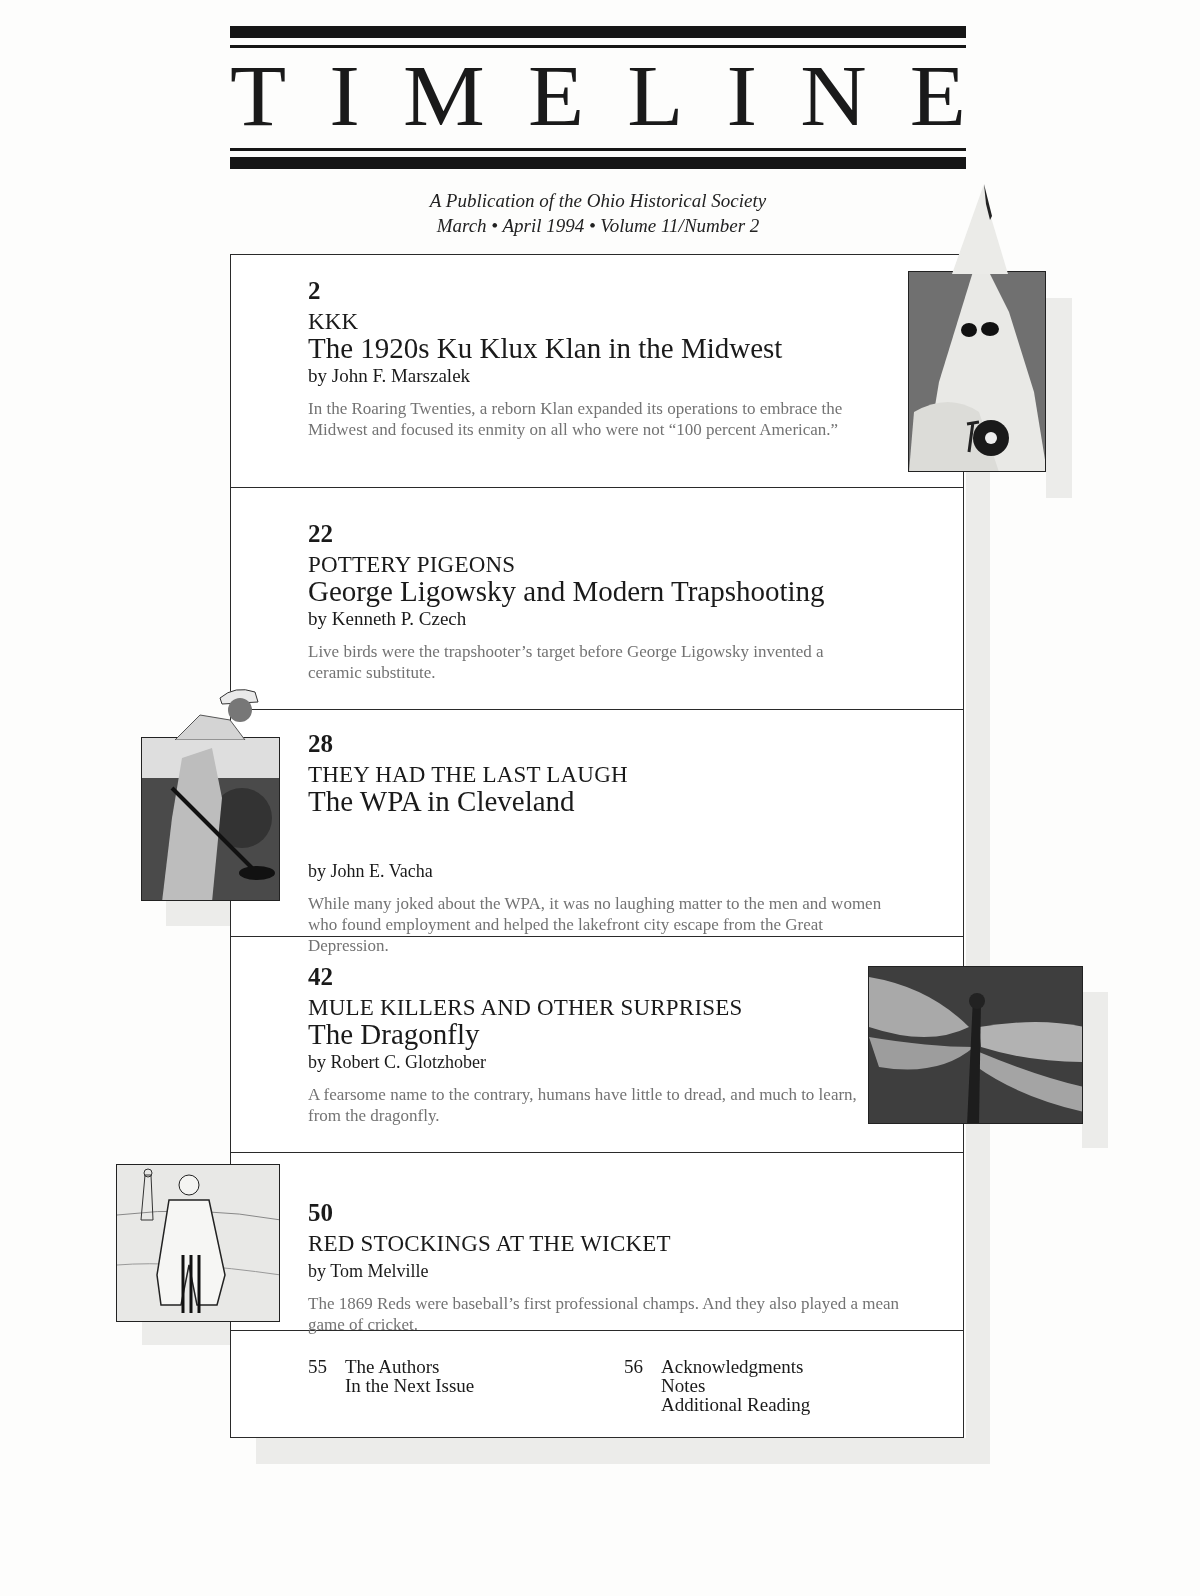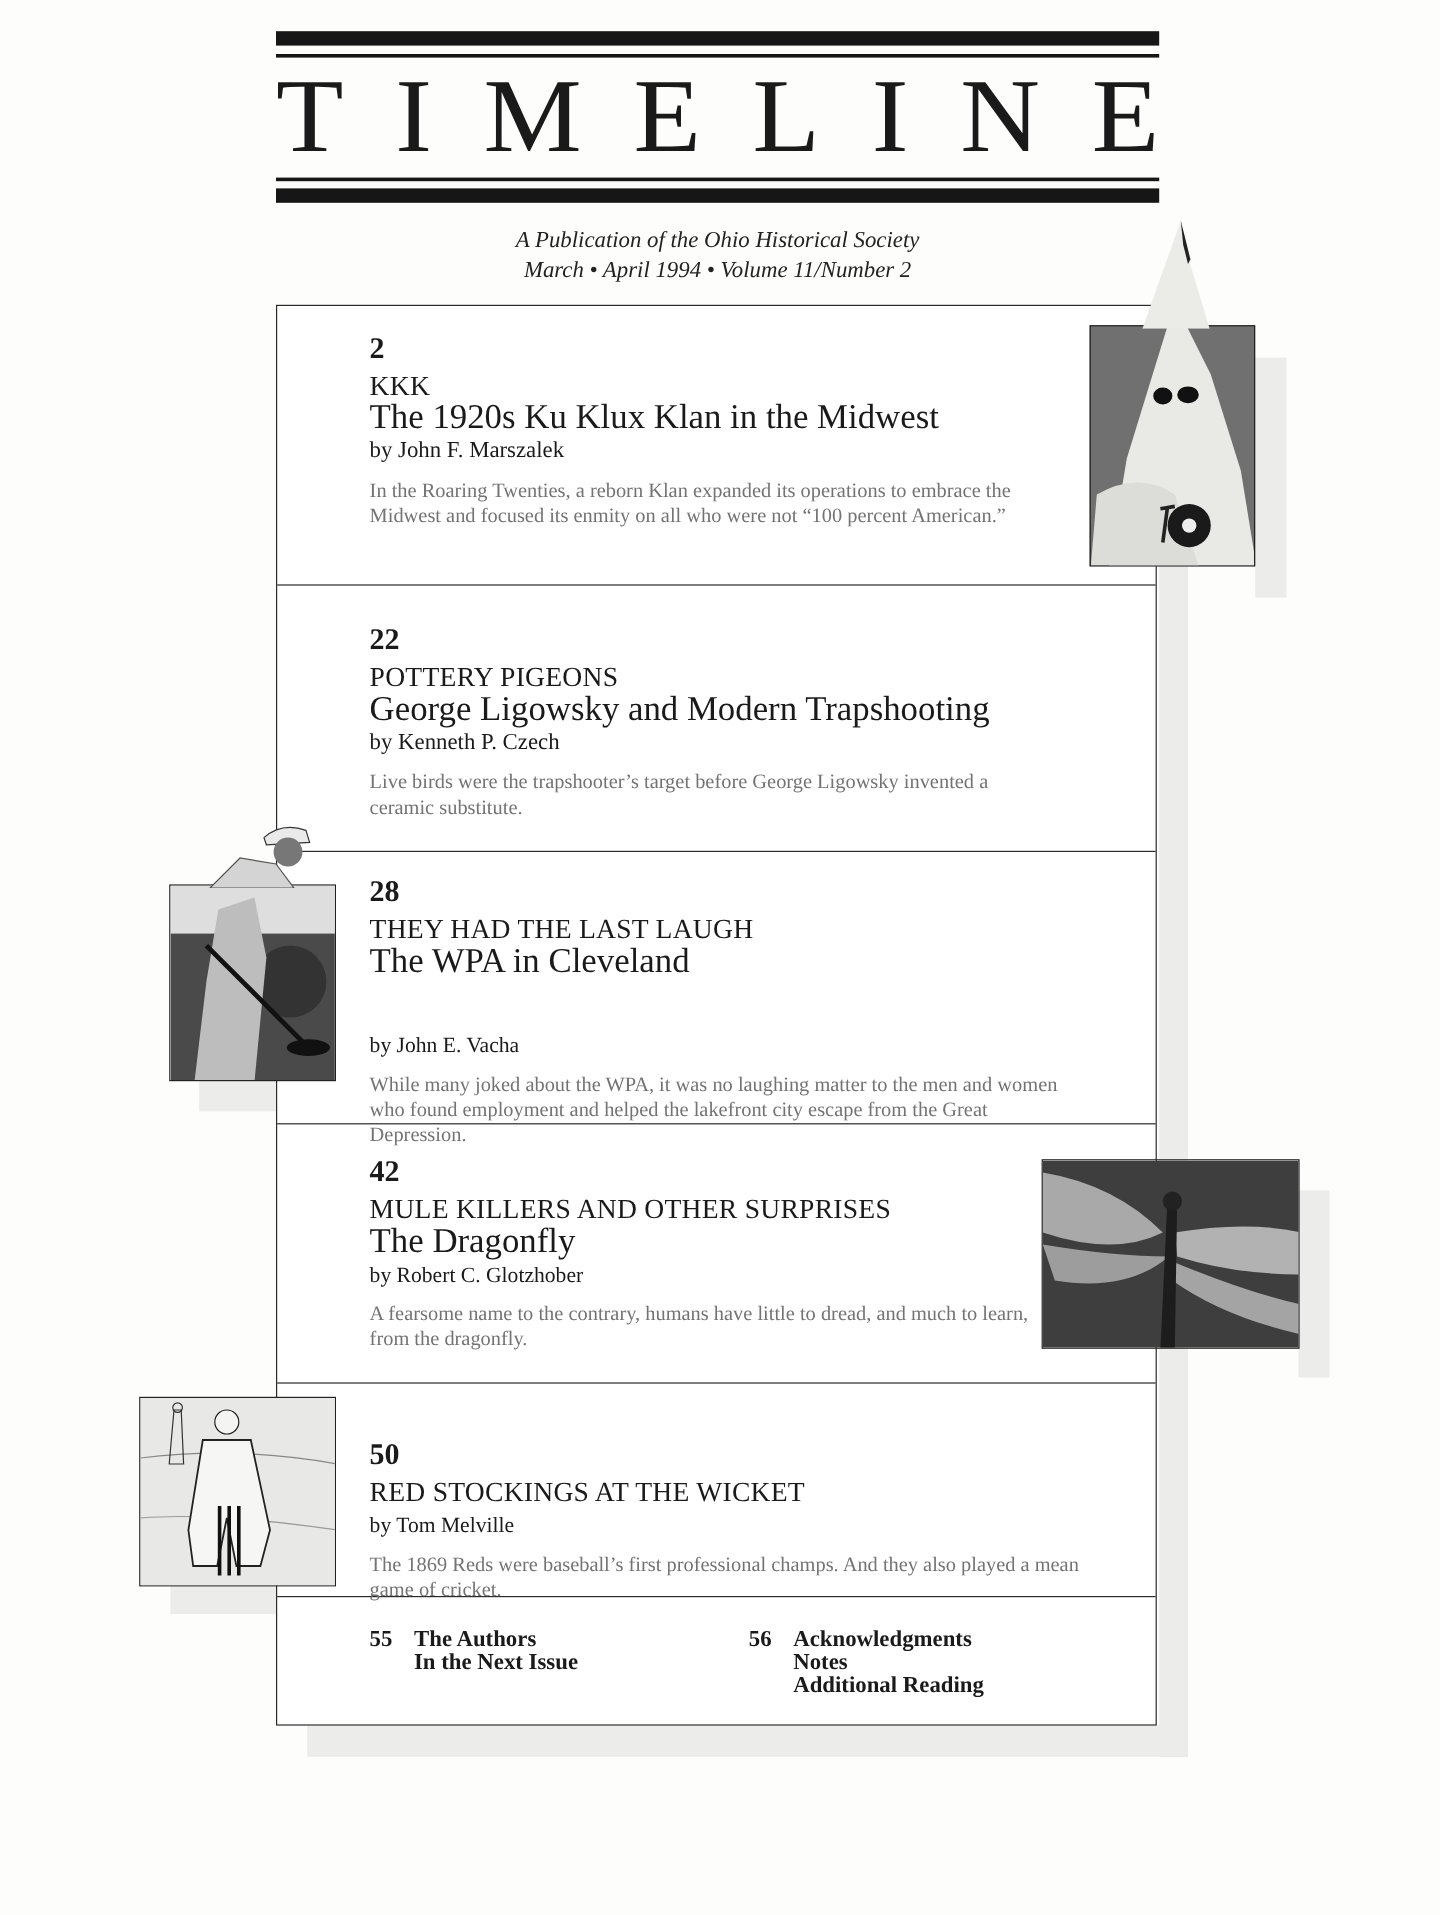--- a/index.html
+++ b/index.html
@@ -111,21 +111,21 @@
 
   <div class="section" style="top:898px;height:178px;">
     <div class="inner" style="top:18px;margin-top:28px;">
       <div class="pg">50</div>
       <div class="kicker" style="margin-top:3px;">RED STOCKINGS AT THE WICKET</div>
       <div class="byline" style="font-size:18px;">by Tom Melville</div>
       <div class="desc" style="width:600px;">The 1869 Reds were baseball’s first professional champs.  And they also played a mean game of cricket.</div>
     </div>
   </div>
 
-  <div style="position:absolute;left:0;top:1076px;width:100%;height:105px;font-weight:bold;">
+  <div style="position:absolute;left:0;top:1076px;width:100%;height:105px;">
     <div class="footer-col" style="left:77px;top:26px;">
       <span class="num">55</span>
       <div class="items">
         <div>The Authors</div>
         <div>In the Next Issue</div>
       </div>
     </div>
     <div class="footer-col" style="left:393px;top:26px;">
       <span class="num">56</span>
       <div class="items">

